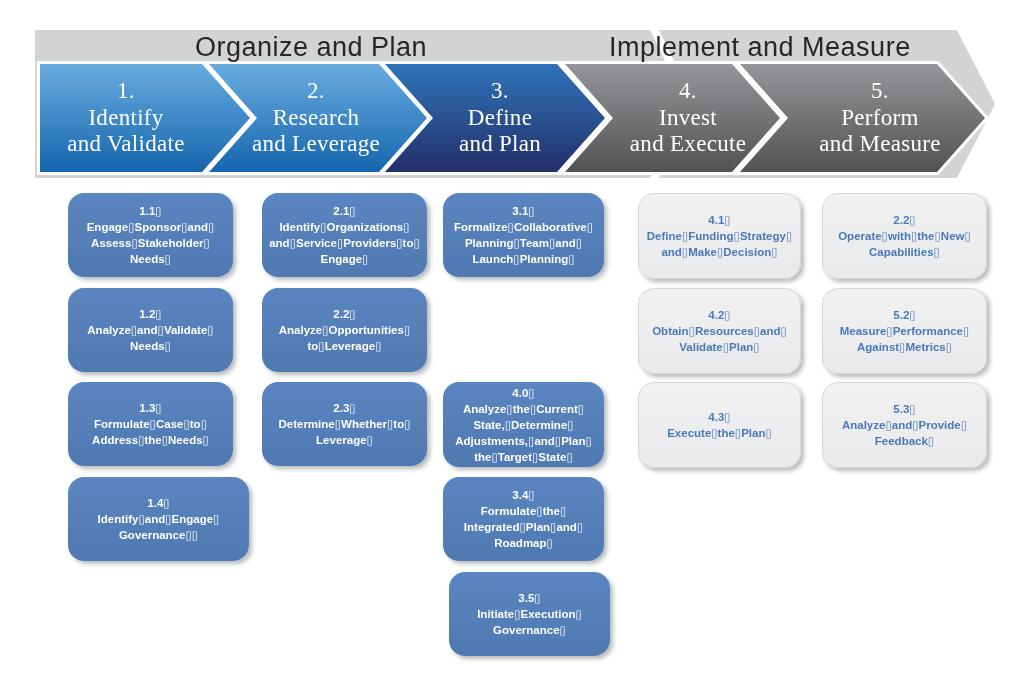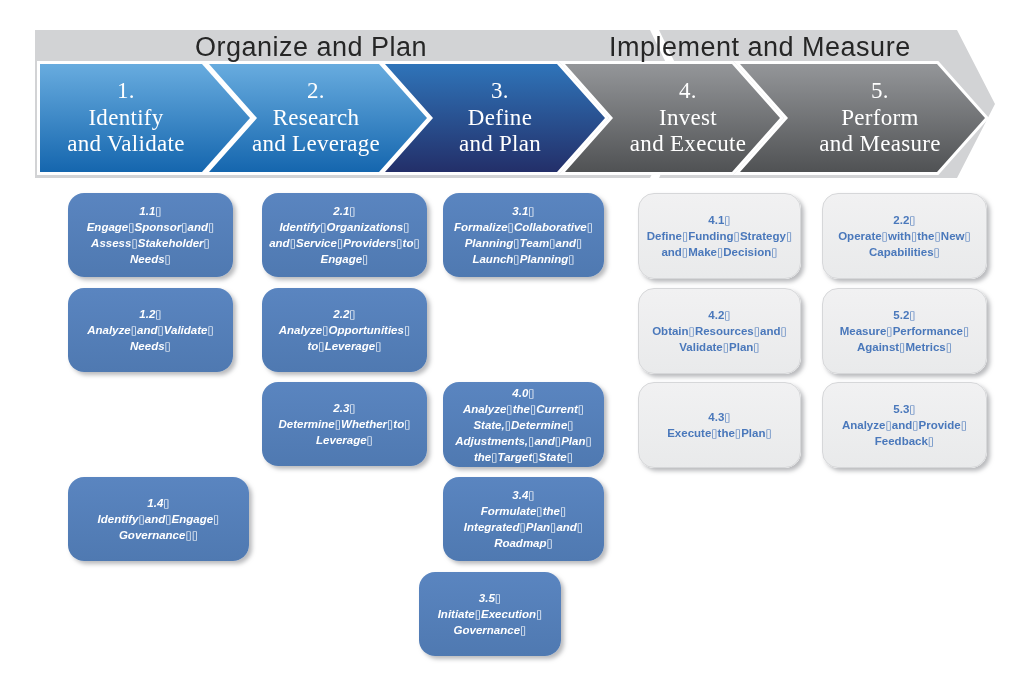--- a/index.html
+++ b/index.html
@@ -37,21 +37,20 @@
   .cl3{left:414px;width:172px;}
   .cl4{left:602px;width:172px;}
   .cl5{left:784px;width:192px;}
   .sbox{
     position:absolute;height:84px;border-radius:16px;
     display:flex;align-items:center;justify-content:center;
     box-shadow:3px 3px 4px rgba(128,130,134,.55);
   }
   .sbox.blue{
     background:linear-gradient(var(--box-blue-top),var(--box-blue-bottom));
-    font-style:italic;
   }
   .sbox.light{
     background:linear-gradient(var(--box-light-top),var(--box-light-bottom));
     border:1px solid #d6d7d9;
   }
   .sbox-text{
     width:100%;padding:0 3px;text-align:center;white-space:pre-line;
     font-size:11.5px;font-weight:700;line-height:16px;
   }
   .sbox.blue .sbox-text{color:#ffffff;}
@@ -111,20 +110,25 @@
     <div class="sbox-text">1.1▯
 Engage▯Sponsor▯and▯
 Assess▯Stakeholder▯
 Needs▯</div>
   </div>
   <div class="sbox blue" style="left:68px;top:288px;width:165px">
     <div class="sbox-text">1.2▯
 Analyze▯and▯Validate▯
 Needs▯</div>
   </div>
+  <div class="sbox blue" style="left:68px;top:382px;width:165px">
+    <div class="sbox-text">1.3▯
+Formulate▯Case▯to▯
+Address▯the▯Needs▯</div>
+  </div>
   <div class="sbox blue" style="left:68px;top:477px;width:181px">
     <div class="sbox-text">1.4▯
 Identify▯and▯Engage▯
 Governance▯▯</div>
   </div>
 
   <div class="sbox blue" style="left:262px;top:193px;width:165px">
     <div class="sbox-text">2.1▯
 Identify▯Organizations▯
 and▯Service▯Providers▯to▯
@@ -153,21 +157,21 @@
 State,▯Determine▯
 Adjustments,▯and▯Plan▯
 the▯Target▯State▯</div>
   </div>
   <div class="sbox blue" style="left:443px;top:477px;width:161px">
     <div class="sbox-text">3.4▯
 Formulate▯the▯
 Integrated▯Plan▯and▯
 Roadmap▯</div>
   </div>
-  <div class="sbox blue" style="left:419px;top:572px;width:142px">
+  <div class="sbox blue" style="left:449px;top:572px;width:161px">
     <div class="sbox-text">3.5▯
 Initiate▯Execution▯
 Governance▯</div>
   </div>
 
   <div class="sbox light" style="left:638px;top:193px;width:161px">
     <div class="sbox-text">4.1▯
 Define▯Funding▯Strategy▯
 and▯Make▯Decision▯</div>
   </div>

